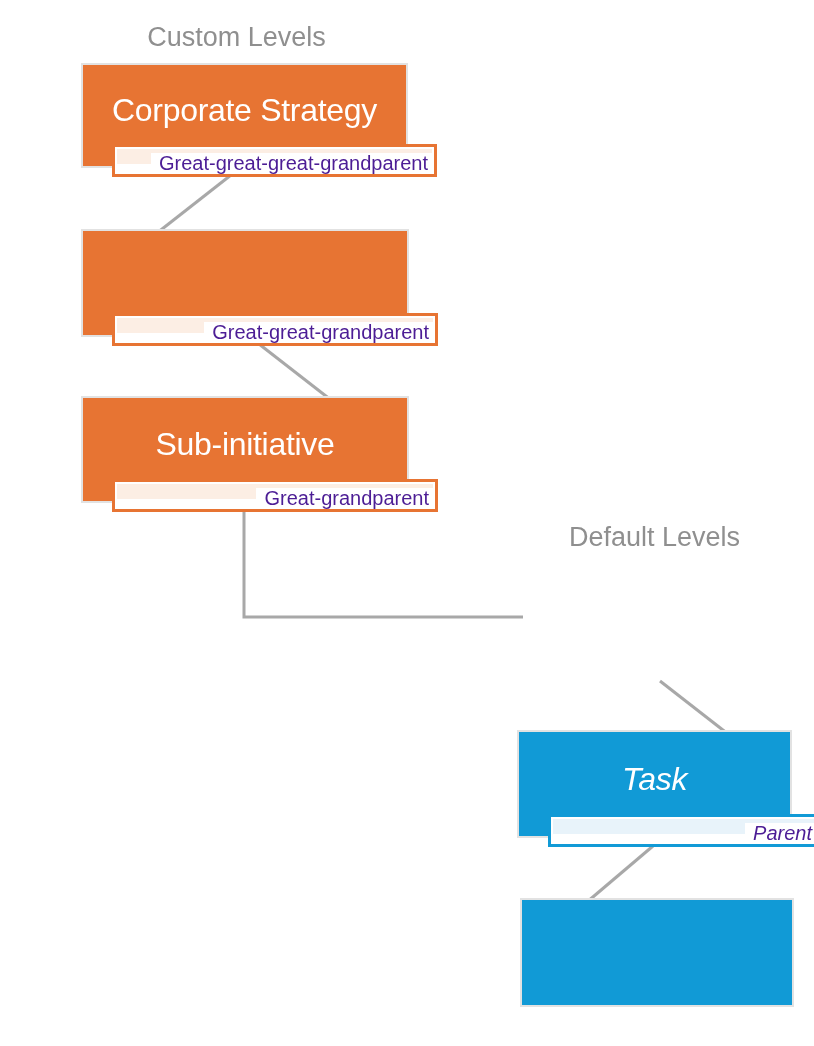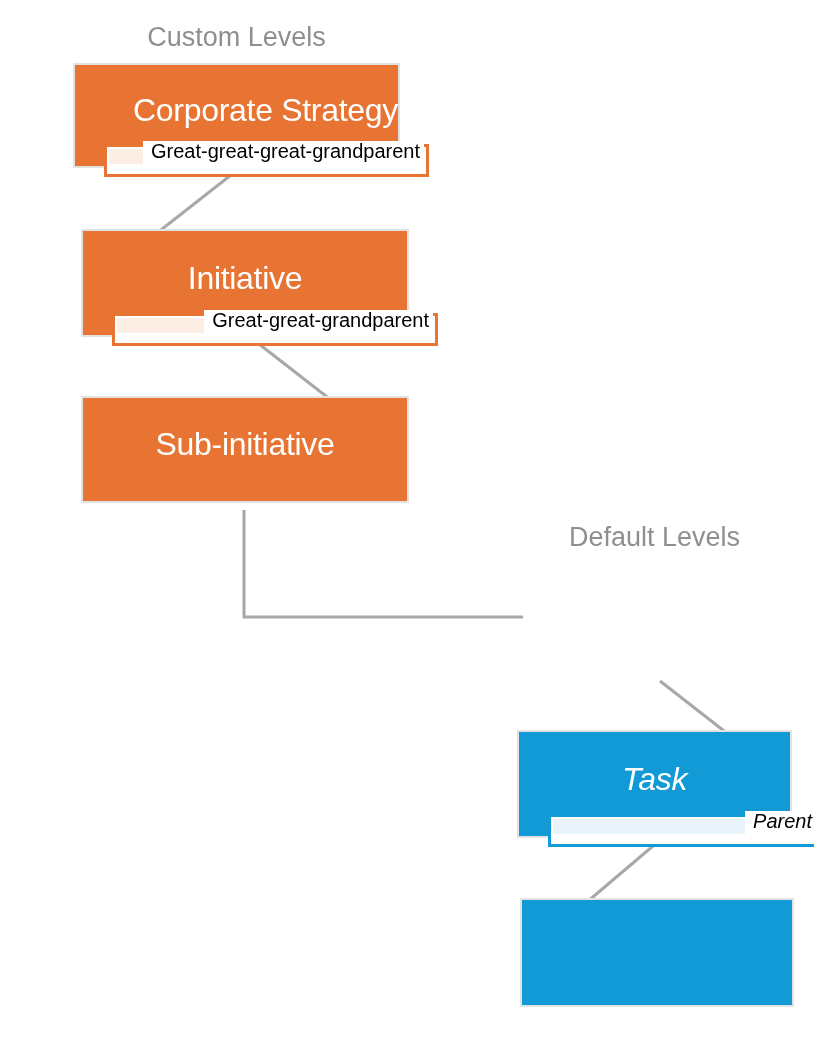--- a/index.html
+++ b/index.html
@@ -47,21 +47,21 @@
 
   .node-title {
     color: #ffffff;
     font-size: 32px;
     letter-spacing: -0.3px;
     margin-bottom: 10px;
     white-space: nowrap;
   }
 
   
-  #n1 { left: 35px;  top: 65px;  width: 323px; height: 101px; justify-content: flex-end; }
+  #n1 { left: 43px;  top: 65px;  width: 323px; height: 101px; }
   #n2 { left: 43px;  top: 231px; width: 324px; height: 104px; }
   #n3 { left: 43px;  top: 398px; width: 324px; height: 103px; }
   #n4 { left: 479px; top: 565px; width: 271px; height: 107px; }
   #n5 { left: 479px; top: 732px; width: 271px; height: 104px; font-style: italic; }
   #n6 { left: 482px; top: 900px; width: 270px; height: 105px; }
 
   .tag {
     position: absolute;
     left: 29px;
     top: calc(100% - 22px);
@@ -80,23 +80,23 @@
     bottom: 10px;
     background: var(--tint);
   }
   .tag-text {
     position: absolute;
     right: 2px;
     bottom: 0;
     height: 21px;
     line-height: 21px;
     font-size: 20px;
-    color: #000000;
+    color: #4c1d95;
     background: #ffffff;
-    padding: 0 4px 12px 8px;
+    padding: 0 4px 0 8px;
     white-space: nowrap;
   }
 </style>
 </head>
 <body>
 
 <div id="canvas">
 
   <svg id="connectors" width="814" height="1046" viewBox="0 0 814 1046">
     <line x1="191" y1="175" x2="117" y2="233" stroke="#a8a8a8" stroke-width="3"></line>
@@ -110,28 +110,30 @@
   <div class="section-title" id="title-default">Default Levels</div>
 
   <div class="node lvl-custom" id="n1">
     <div class="node-title">Corporate Strategy</div>
     <div class="tag">
       <span class="tag-text">Great-great-great-grandparent</span>
     </div>
   </div>
 
   <div class="node lvl-custom" id="n2">
-    <div class="node-title">Initiative</div>
     <div class="tag">
       <span class="tag-text">Great-great-grandparent</span>
     </div>
   </div>
 
   <div class="node lvl-custom" id="n3">
     <div class="node-title">Sub-initiative</div>
+    <div class="tag">
+      <span class="tag-text">Great-grandparent</span>
+    </div>
   </div>
 
 
   <div class="node lvl-default" id="n5">
     <div class="node-title">Task</div>
     <div class="tag">
       <span class="tag-text">Parent</span>
     </div>
   </div>
 

